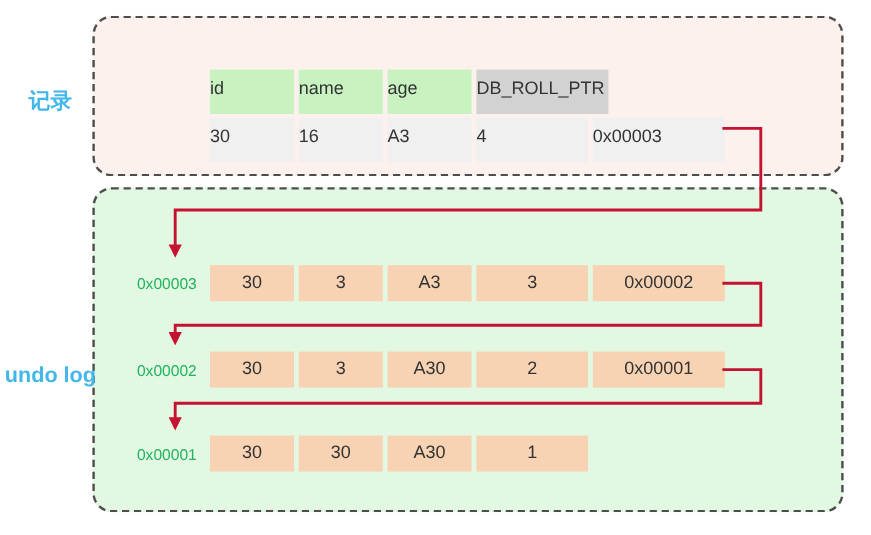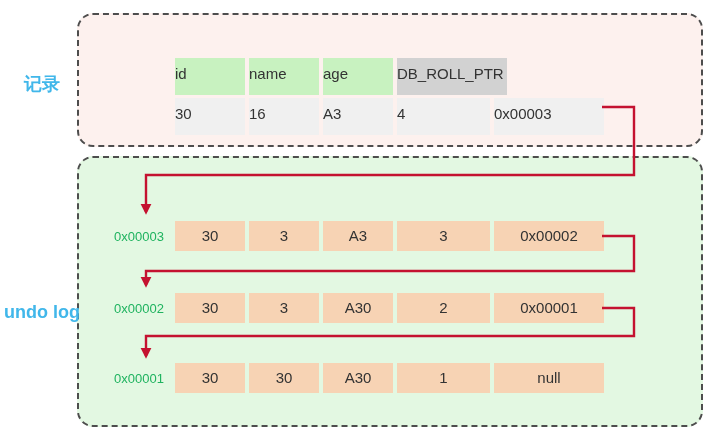--- a/index.html
+++ b/index.html
@@ -128,21 +128,20 @@
     </div>
   </div>
 
   <div class="undo-row row-3">
     <div class="ptr">0x00001</div>
     <div class="cells">
       <div class="ucell w1">30</div>
       <div class="ucell w2">30</div>
       <div class="ucell w3">A30</div>
       <div class="ucell w4">1</div>
-      <div class="ucell w5">null</div>
     </div>
   </div>
 
   <svg class="arrows" width="726" height="446" viewBox="0 0 726 446">
     <defs>
       <marker id="ah" viewBox="0 0 10 10" refX="7.5" refY="5" markerWidth="4.6" markerHeight="4.6" orient="auto">
         <path class="arrow-head" d="M0,0 L10,5 L0,10 z"></path>
       </marker>
     </defs>
     <path class="arrow-path" marker-end="url(#ah)" d="M602,107 L634,107 L634,175 L146,175 L146,212"></path>

